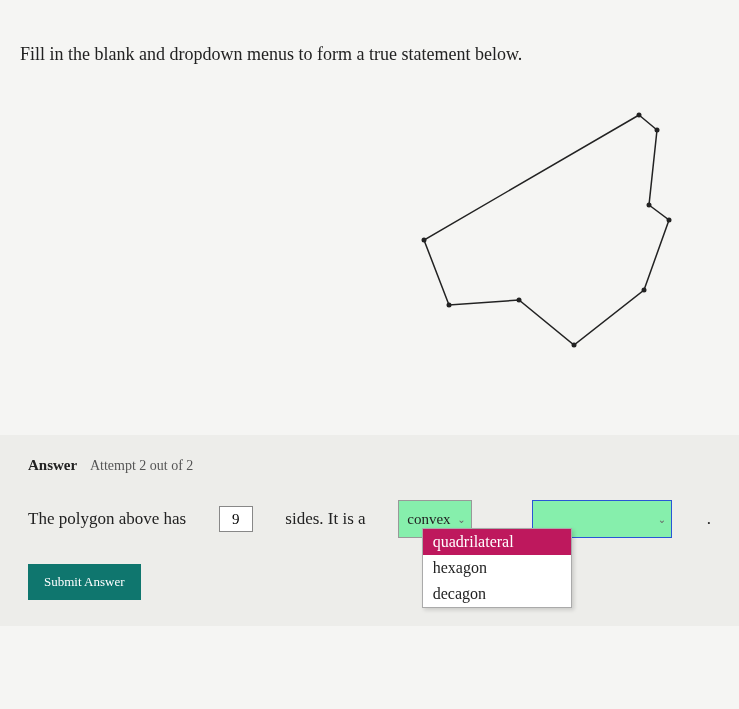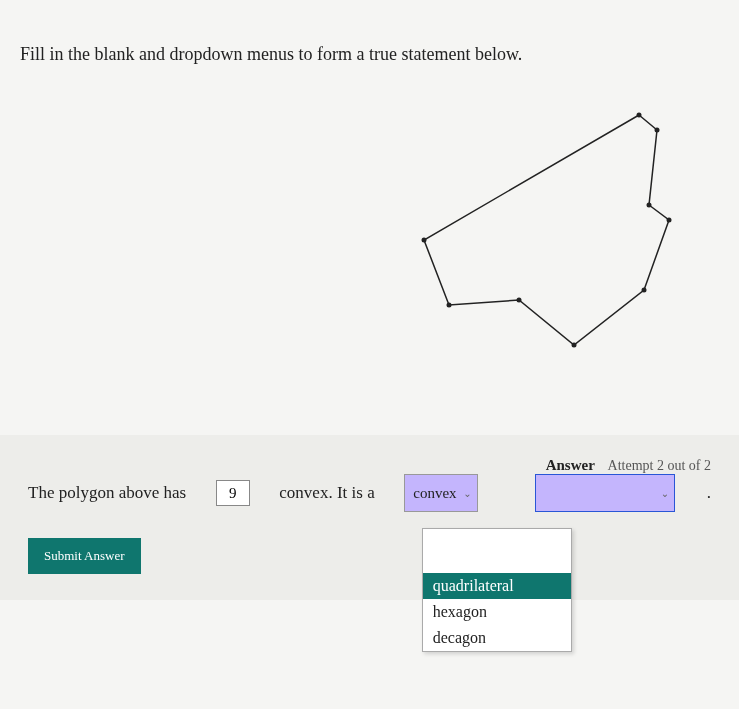--- a/index.html
+++ b/index.html
@@ -28,21 +28,21 @@
   }
   .answer-panel {
     background: #ededea;
     padding: 22px 28px 26px 28px;
     margin: 0;
     position: relative;
   }
   .answer-header {
     font-size: 14px;
     color: #555;
-    text-align: right;
+    margin-bottom: 26px;
   }
   .answer-header .label {
     font-weight: bold;
     color: #222;
     font-size: 15px;
     margin-right: 10px;
   }
   .sentence {
     font-size: 17px;
     color: #222;
@@ -60,21 +60,21 @@
     background: #fff;
     text-align: center;
     font-size: 15px;
     font-family: inherit;
   }
   .select-wrap {
     position: relative;
     display: inline-flex;
     align-items: center;
     border: 1px solid #999;
-    background: #c4b5fd;
+    background: #86efac;
     height: 38px;
     padding: 0 20px 0 8px;
     font-size: 15px;
     cursor: pointer;
   }
   .select-wrap.active {
     border: 1.5px solid #2956d6;
   }
   .select-wrap .chev {
     position: absolute;
@@ -108,23 +108,22 @@
     width: 150px;
     z-index: 10;
   }
   .dropdown-menu .opt {
     padding: 4px 10px;
     font-size: 16px;
     color: #222;
     cursor: pointer;
   }
   .dropdown-menu .opt.highlight {
-    background: #0f766e;
+    background: #be185d;
     color: #fff;
-    margin-top: 44px;
   }
   .vertex {
     fill: #222;
   }
   .poly {
     fill: none;
     stroke: #222;
     stroke-width: 1.5;
   }
 </style>
@@ -152,21 +151,21 @@
 
 <div class="answer-panel">
   <div class="answer-header">
     <span class="label">Answer</span>
     <span>Attempt 2 out of 2</span>
   </div>
 
   <div class="sentence">
     <span>The polygon above has</span>
     <input class="num-input" type="text" value="9" style="">
-    <span>convex. It is a</span>
+    <span>sides. It is a</span>
     <span class="select-wrap">
       <span>convex</span>
       <span class="chev">⌄</span>
     </span>
     <span class="select-wrap wide active" id="shape-dd">
       <span></span>
       <span class="chev">⌄</span>
     </span>
     <span class="period">.</span>
   </div>

